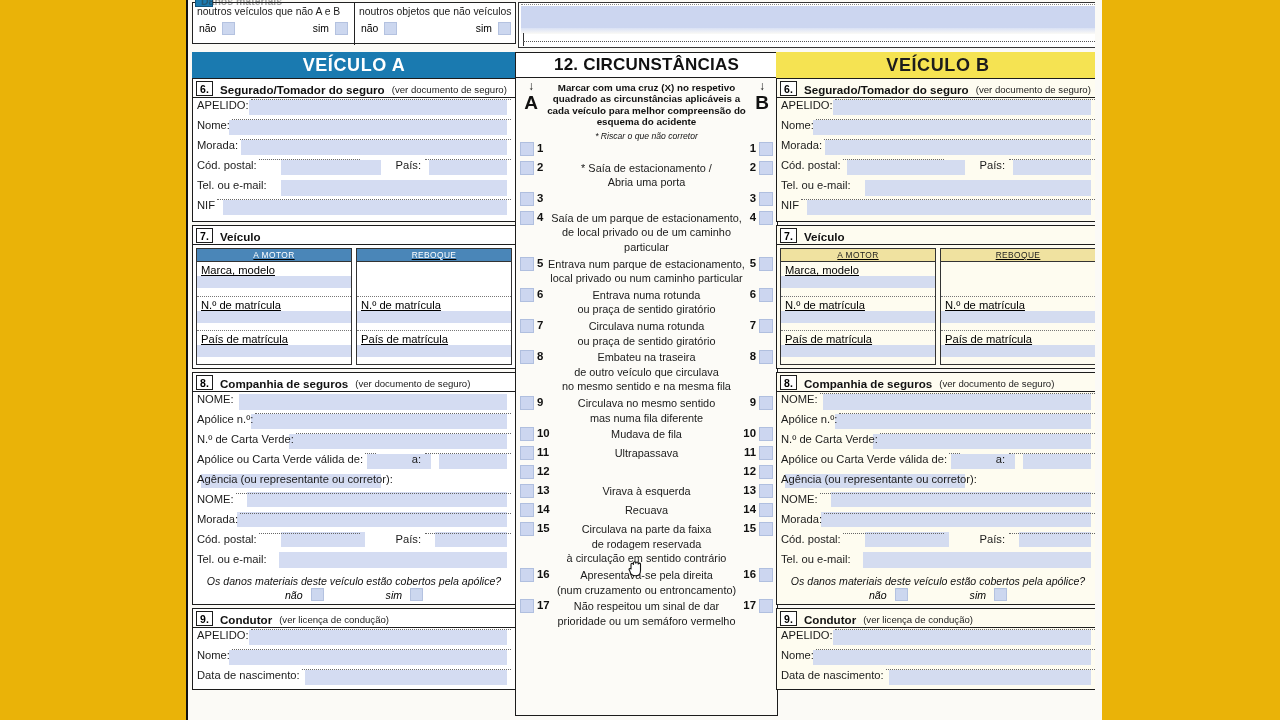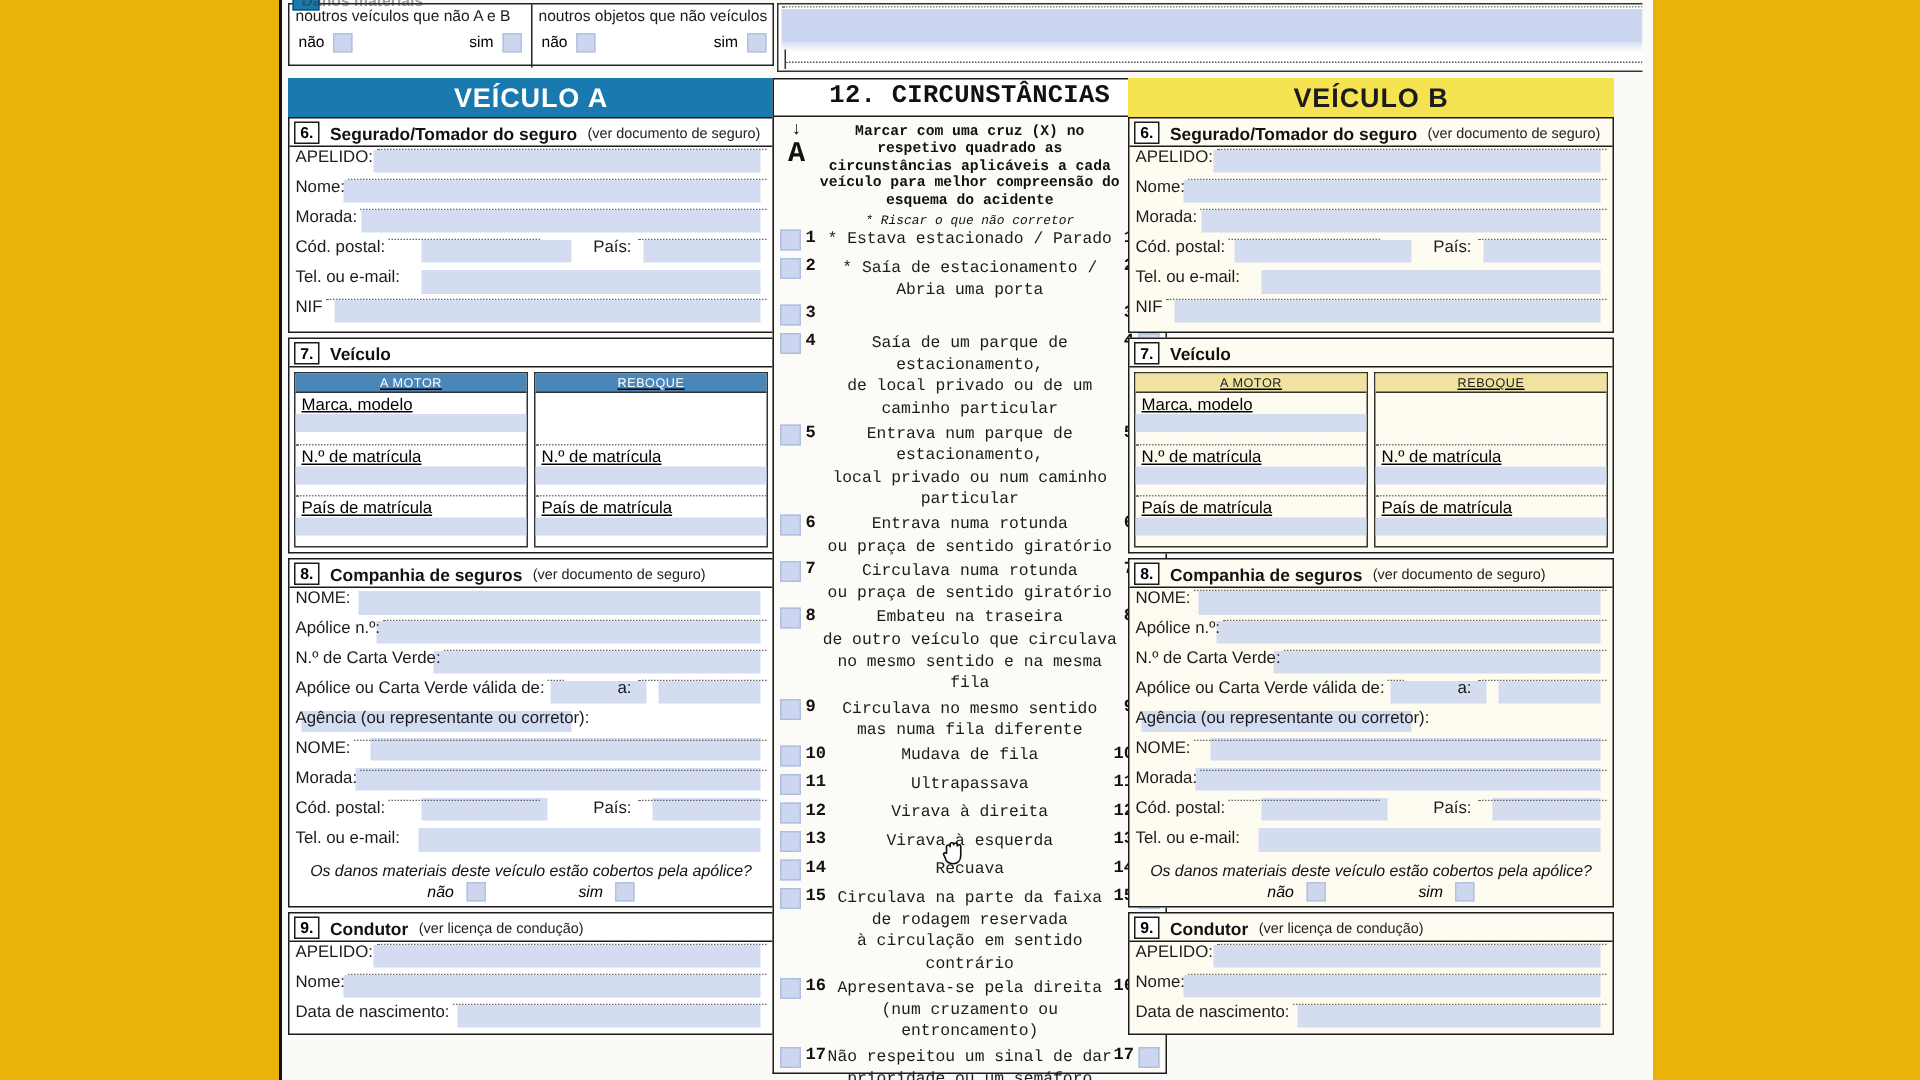--- a/index.html
+++ b/index.html
@@ -67,22 +67,22 @@
     position: absolute; left: 4px; top: 38px; width: 572px;
     border-bottom: 1px dotted #555;
   }
   .tr-caret { position:absolute; left:4px; top:30px; width:1px; height:13px; background:#333; }
 
   
   .cols { position: absolute; left: 0; top: 52px; width: 916px; height: 668px; }
 
   .col { position: absolute; top: 0; }
   .col-a { left: 4px; width: 324px; }
-  .col-c { left: 327px; width: 263px; font-family: Liberation Mono, monospace; }
-  .col-b { left: 564px; width: 324px; }
+  .col-c { left: 327px; width: 263px; }
+  .col-b { left: 588px; width: 324px; }
 
   .banner {
     height: 26px; line-height: 26px; text-align: center;
     font-size: 18px; font-weight: bold; letter-spacing: .6px;
   }
   .banner.a { background: #1a7ab0; color: #fff; }
   .banner.b { background: #f5e352; color: #1c1c1c; }
 
   .panel { border: 1.5px solid #1c1c1c; background: #fff; position: relative; }
   .panel.a { background: #fff; }
@@ -418,21 +418,20 @@
           <div class="c-ab r">
             <div class="c-arrow">↓</div>
             <div class="c-letter">B</div>
           </div>
           <div class="c-intro">Marcar com uma cruz (X) no respetivo  quadrado as circunstâncias aplicáveis a cada veículo para melhor compreensão do esquema do acidente</div>
           <div class="c-note">* Riscar o que não corretor</div>
           <div id="circ-list">
               <div class="c-item">
                 <span class="ba"></span>
                 <span class="na">1</span>
-                <div class="txt">* Estava estacionado / Parado</div>
                 <span class="nb">1</span>
                 <span class="bb"></span>
               </div>
               <div class="c-item">
                 <span class="ba"></span>
                 <span class="na">2</span>
                 <div class="txt">* Saía de estacionamento /<br>Abria uma porta</div>
                 <span class="nb">2</span>
                 <span class="bb"></span>
               </div>
@@ -494,21 +493,20 @@
               <div class="c-item">
                 <span class="ba"></span>
                 <span class="na">11</span>
                 <div class="txt">Ultrapassava</div>
                 <span class="nb">11</span>
                 <span class="bb"></span>
               </div>
               <div class="c-item">
                 <span class="ba"></span>
                 <span class="na">12</span>
-                <div class="txt">Virava à direita</div>
                 <span class="nb">12</span>
                 <span class="bb"></span>
               </div>
               <div class="c-item">
                 <span class="ba"></span>
                 <span class="na">13</span>
                 <div class="txt">Virava à esquerda</div>
                 <span class="nb">13</span>
                 <span class="bb"></span>
               </div>

